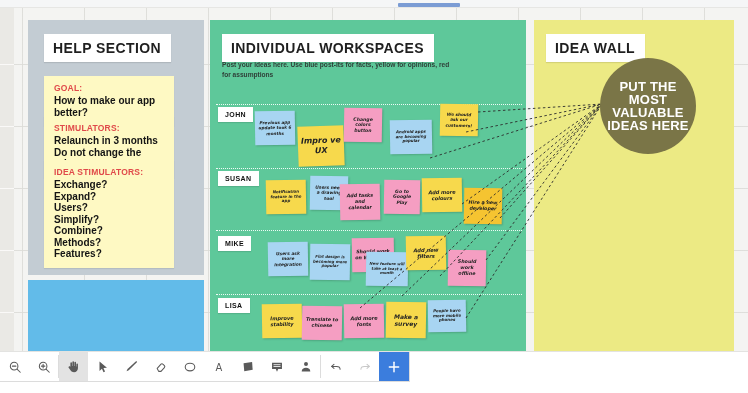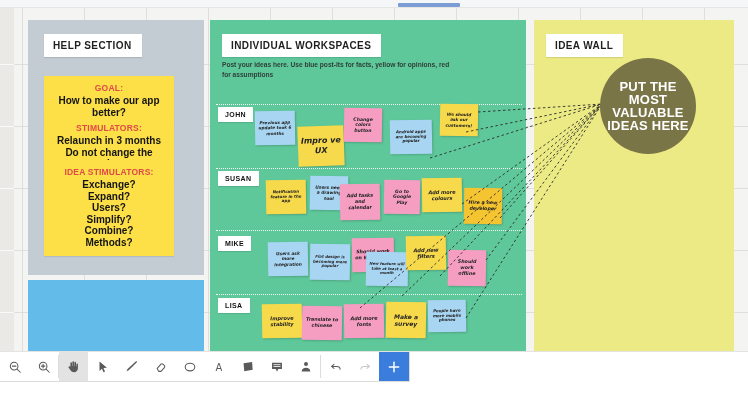--- a/index.html
+++ b/index.html
@@ -51,34 +51,33 @@
   
   .zone { position: absolute; }
   .zone-help    { left: 28px;  top: 12px;  width: 176px; height: 255px; background: #c3ccd3; }
   .zone-comm    { left: 28px;  top: 272px; width: 176px; height: 79px;  background: #62bbe9; }
   .zone-work    { left: 210px; top: 12px;  width: 316px; height: 339px; background: #5ec89a; }
   .zone-idea    { left: 534px; top: 12px;  width: 200px; height: 339px; background: #ecea84; }
 
   
   .chip {
     position: absolute; background: #ffffff; color: #1f1f1f;
-    font-weight: bold; font-size: 10px; letter-spacing: .4px;
+    font-weight: bold; font-size: 14px; letter-spacing: .4px;
     padding: 6px 10px 6px 9px; white-space: nowrap;
     box-shadow: 0 1px 1px rgba(0,0,0,.10);
   }
   .chip-help { left: 44px;  top: 26px; }
   .chip-comm { left: 44px;  top: 278px; }
   .chip-work { left: 222px; top: 26px; }
   .chip-idea { left: 546px; top: 26px; }
 
   
   .card {
-    position: absolute; background: #fde047; padding: 7px 10px 8px 10px;
+    position: absolute; background: #fef9c3; padding: 7px 10px 8px 10px;
     box-shadow: 0 1px 1px rgba(0,0,0,.08);
-    text-align: center;
   }
   .card-title { color: #e04a4a; font-weight: bold; font-size: 8.5px; letter-spacing:.2px; margin-bottom: 2px; }
   .card-line  { color: #141414; font-weight: bold; font-size: 10px; line-height: 11.5px; }
   .card-goal        { left: 44px; top: 68px;  width: 130px; }
   .card-constraints { left: 44px; top: 108px; width: 130px; }
   .card-stimulators { left: 44px; top: 152px; width: 130px; }
 
   
   .work-sub {
     position: absolute; left: 222px; top: 52px; width: 230px;
@@ -180,20 +179,21 @@
     </div>
 
     <div class="card card-stimulators">
       <div class="card-title">IDEA STIMULATORS:</div>
       <div class="card-line">Exchange?</div>
       <div class="card-line">Expand?</div>
       <div class="card-line">Users?</div>
       <div class="card-line">Simplify?</div>
       <div class="card-line">Combine?</div>
       <div class="card-line">Methods?</div>
+      <div class="card-line">Features?</div>
     </div>
 
     <div id="rows">
         <div class="row-sep" style="top: 96px;"></div>
         <div class="namechip" style="left: 218px; top: 99px;">JOHN</div>
         <div class="note n-blue" style="left: 255px; top: 103px; width: 40px; height: 34px; font-size: 4.2px; transform: rotate(-1deg);">Previous app update took 6 months</div>
         <div class="note n-yellow" style="left: 298px; top: 118px; width: 46px; height: 40px; font-size: 8px; transform: rotate(-2deg);">Impro ve UX</div>
         <div class="note n-pink" style="left: 344px; top: 100px; width: 38px; height: 34px; font-size: 4.6px; transform: rotate(1deg);">Change colors button</div>
         <div class="note n-blue" style="left: 390px; top: 112px; width: 42px; height: 34px; font-size: 4px; transform: rotate(-1deg);">Android apps are becoming popular</div>
         <div class="note n-yellow" style="left: 440px; top: 96px; width: 38px; height: 32px; font-size: 4.2px; transform: rotate(1deg);">We should ask our customers!</div>

